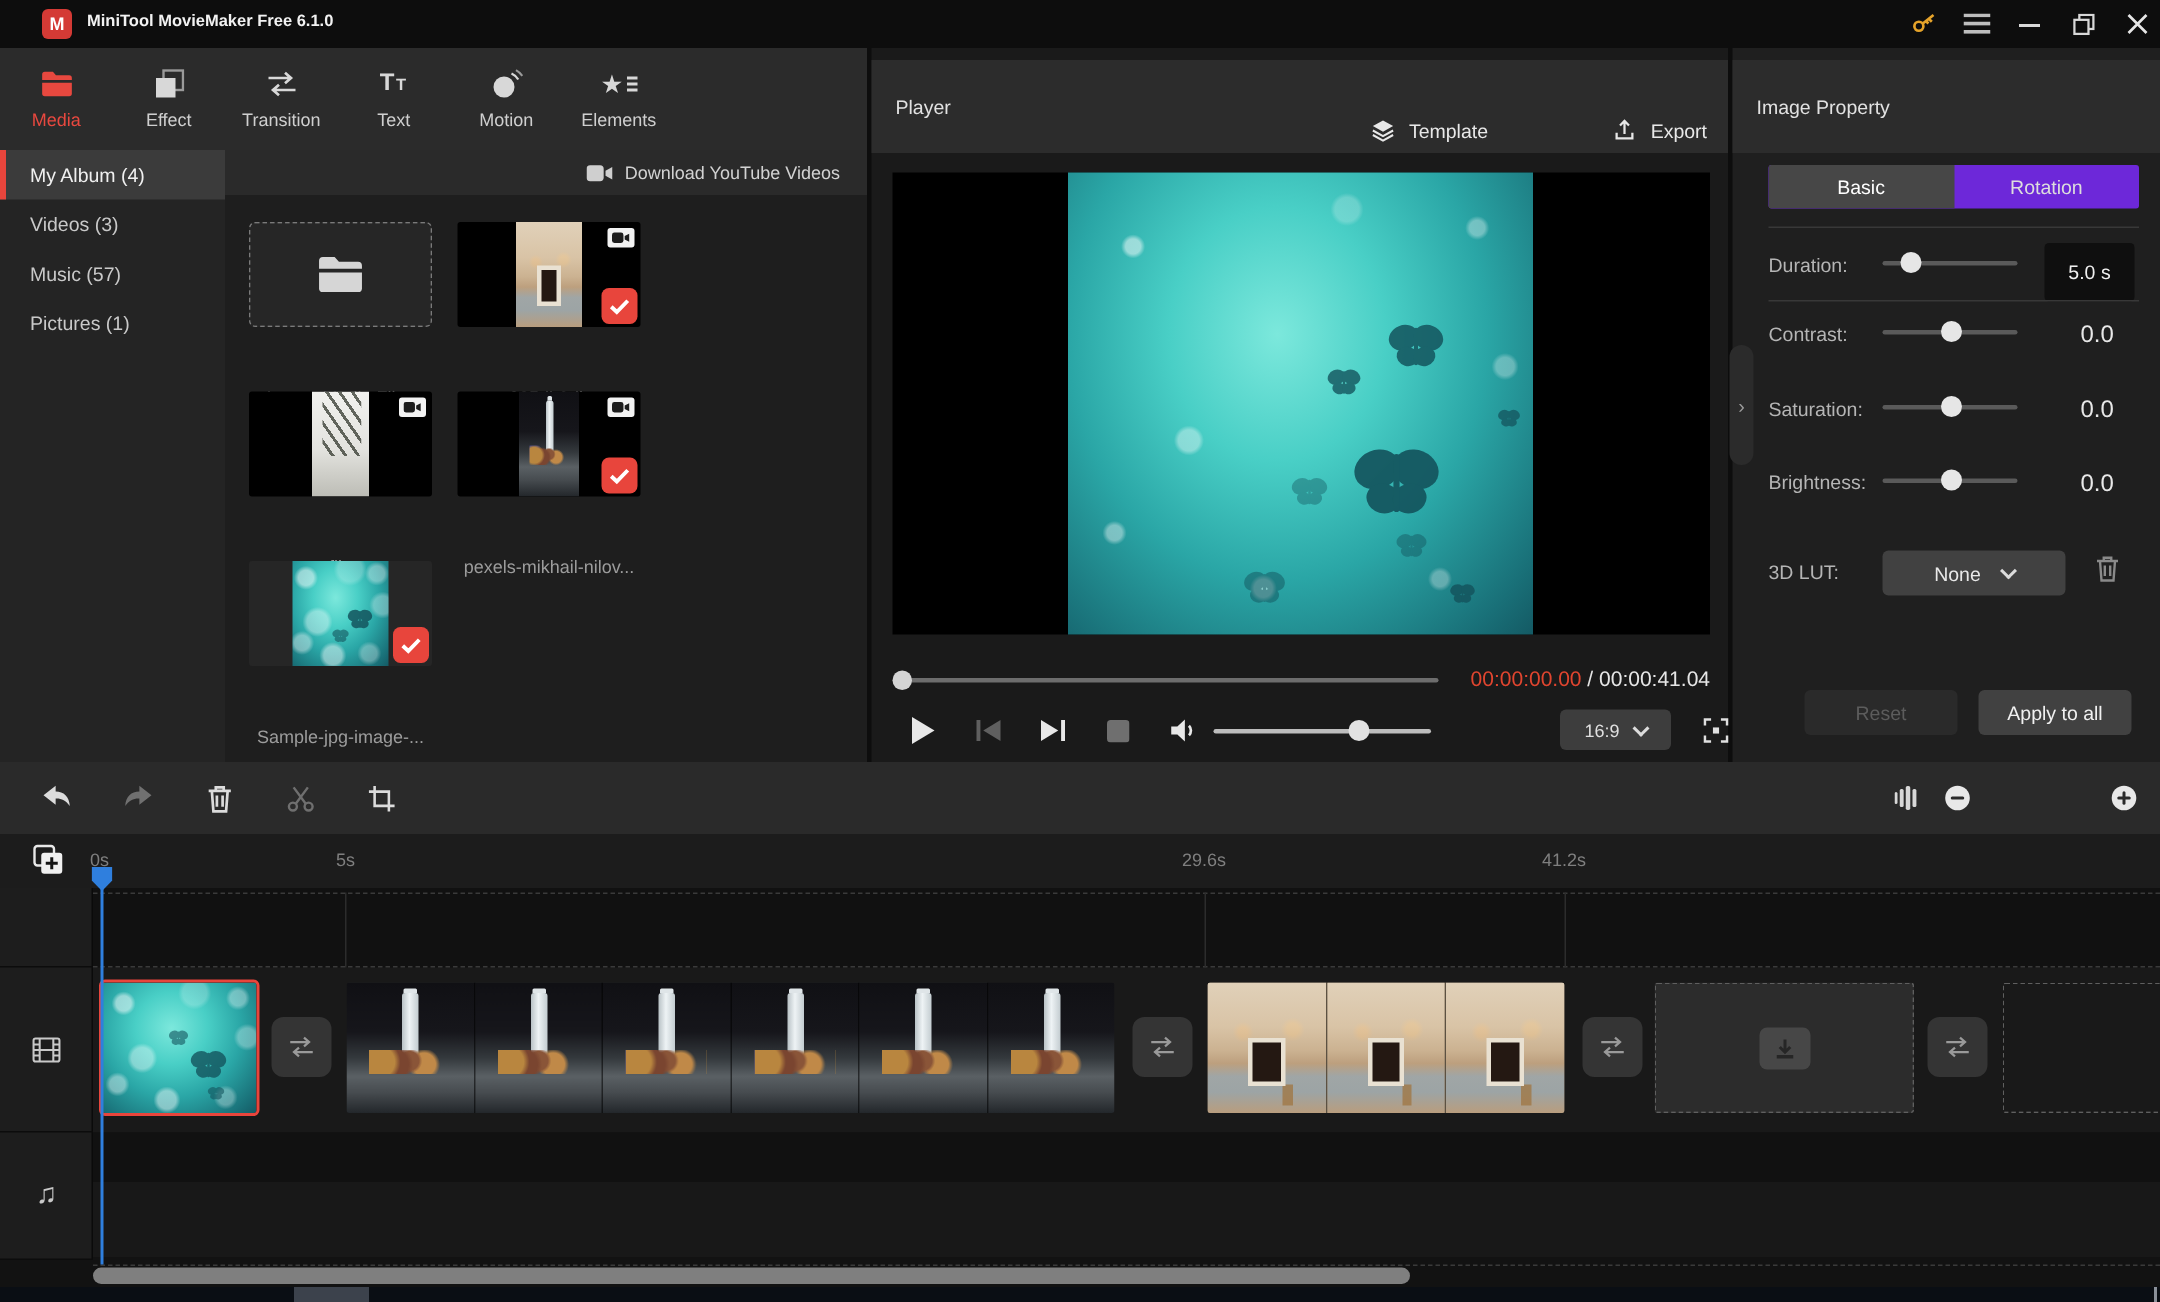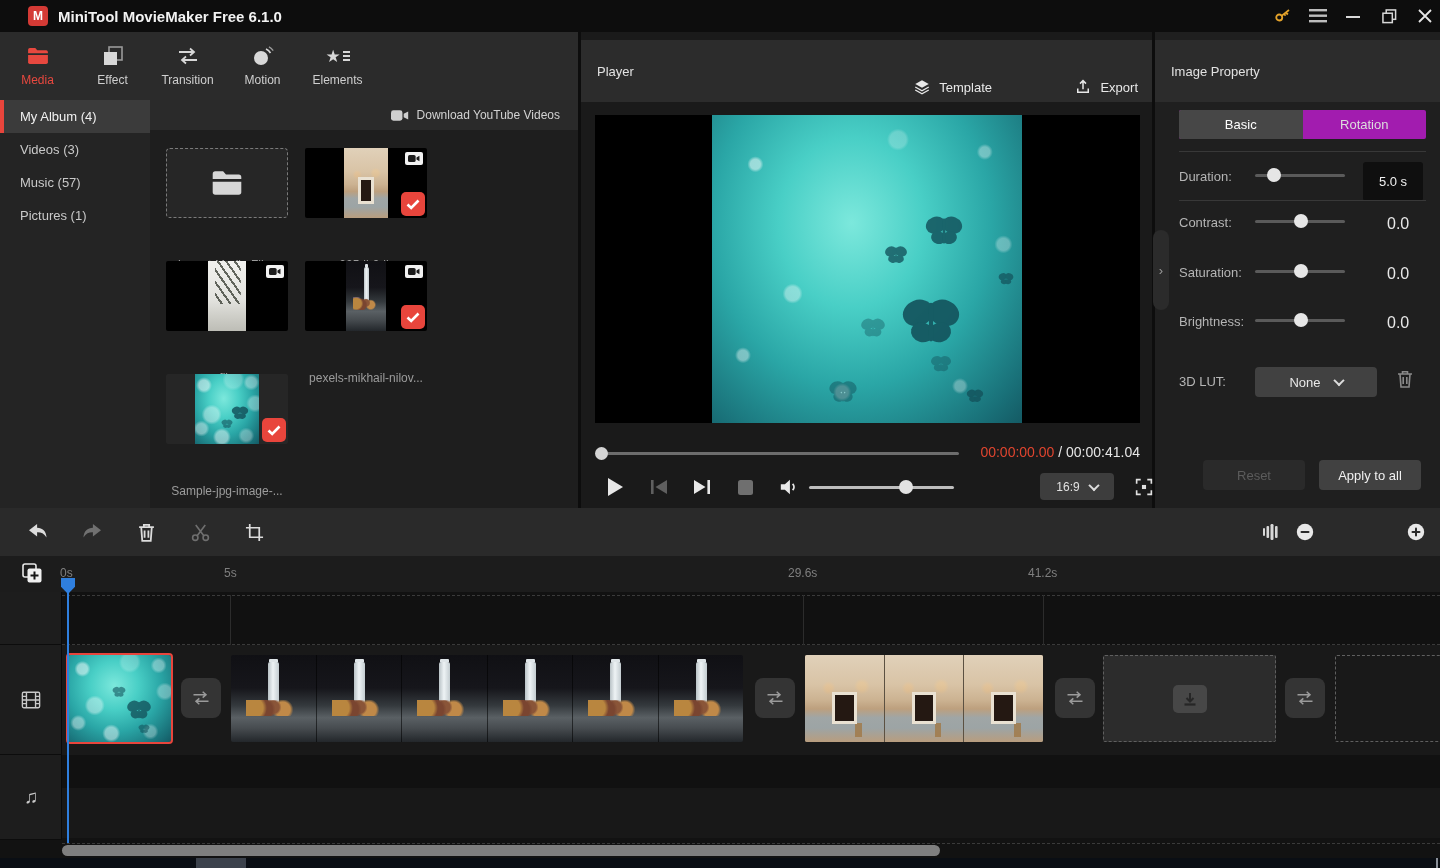--- a/index.html
+++ b/index.html
@@ -3,21 +3,21 @@
 <meta charset="utf-8">
 <style>
   * { margin:0; padding:0; box-sizing:border-box; }
   html,body { background:#000; }
   body { font-family:"Liberation Sans", sans-serif; }
   .app { position:relative; width:1440px; height:868px; background:#0d0d0d; overflow:hidden; color:#d6d6d6; }
 
   
   .titlebar { position:absolute; left:0; top:0; width:1440px; height:32px; background:#0d0d0d; display:flex; align-items:center; }
   .applogo { position:absolute; left:28px; top:6px; width:20px; height:20px; background:#d43a35; border-radius:4px; color:#fff; font-weight:bold; font-size:12px; display:flex; align-items:center; justify-content:center; }
-  .apptitle { position:absolute; left:58px; top:8px; font-size:15px; font-weight:bold; color:#f2f2f2; }
+  .apptitle { position:absolute; left:58px; top:8px; font-size:11px; font-weight:bold; color:#f2f2f2; }
   .tb-ic { position:absolute; top:4px; width:26px; height:24px; display:flex; align-items:center; justify-content:center; color:#c8c8c8; }
 
   
   .left-panel { position:absolute; left:0; top:32px; width:578px; height:476px; background:#1e1e1e; }
   .player-panel { position:absolute; left:581px; top:32px; width:571px; height:476px; background:#1a1a1a; }
   .right-panel { position:absolute; left:1155px; top:32px; width:285px; height:476px; background:#1f1f1f; }
   .phead { position:absolute; left:0; top:8px; right:0; height:62px; background:#2c2c2c; display:flex; align-items:center; }
   .phead .ptitle { margin-left:16px; font-size:13px; color:#e2e2e2; }
 
   
@@ -96,21 +96,21 @@
   .timecode { position:absolute; right:0; top:0; font-size:14px; color:#e6e6e6; }
   .timecode .cur { color:#e0452f; }
   .transport { position:absolute; left:14px; top:438px; right:12px; height:34px; }
   .t-ic { position:absolute; top:0; width:34px; height:34px; display:flex; align-items:center; justify-content:center; cursor:pointer; }
   .volslider { position:absolute; left:214px; top:16px; width:145px; height:3px; background:#bdbdbd; border-radius:2px; }
   .volknob { position:absolute; left:90px; top:-6px; width:14px; height:14px; background:#e2e2e2; border-radius:50%; }
   .ratio { position:absolute; left:445px; top:3px; width:74px; height:27px; background:#3d3d3d; border-radius:4px; display:flex; align-items:center; justify-content:center; gap:10px; font-size:12px; color:#e0e0e0; cursor:pointer; }
   .chev { width:8px; height:8px; border-right:2px solid #dcdcdc; border-bottom:2px solid #dcdcdc; transform:rotate(45deg) translate(-1px,-1px); }
 
   
-  .ptabs { position:absolute; left:24px; top:78px; width:247px; height:29px; display:flex; background:#a21caf; border-radius:2px; overflow:hidden; }
+  .ptabs { position:absolute; left:24px; top:78px; width:247px; height:29px; display:flex; background:#6d28d9; border-radius:2px; overflow:hidden; }
   .ptab { flex:1; display:flex; align-items:center; justify-content:center; font-size:13px; color:#dddddd; cursor:pointer; }
   .ptab.active { background:#474747; color:#fff; }
   .pdivider { position:absolute; left:24px; right:14px; height:1px; background:#383838; }
   .prow-label { position:absolute; left:24px; font-size:13px; color:#b5b5b5; }
   .ptrack { position:absolute; left:100px; width:90px; height:3px; background:#5a5a5a; border-radius:2px; }
   .pknob { position:absolute; top:-6px; width:14px; height:14px; background:#e6e6e6; border-radius:50%; }
   .pval { position:absolute; font-size:16px; color:#e8e8e8; }
   .valbox { position:absolute; left:208px; width:60px; height:39px; background:#0f0f0f; border-radius:3px; display:flex; align-items:center; justify-content:center; font-size:13px; color:#f0f0f0; }
   .lutdd { position:absolute; left:100px; top:335px; width:122px; height:30px; background:#414141; border-radius:4px; display:flex; align-items:center; justify-content:center; gap:14px; font-size:13px; color:#e8e8e8; cursor:pointer; }
   .pbtn { position:absolute; top:428px; width:102px; height:30px; border-radius:4px; display:flex; align-items:center; justify-content:center; font-size:13px; cursor:pointer; }
@@ -224,20 +224,26 @@
         <span class="ticon">
           <svg width="24" height="18" viewBox="0 0 24 18" fill="none" stroke="#d8d8d8" stroke-width="1.8">
               <path d="M3 5h15M14 1.5 L18 5l-4 3.5"></path>
               <path d="M21 13H6M10 9.5 L6 13l4 3.5"></path>
             </svg>
         </span>
         <span>Transition</span>
       </div>
       <div class="tab">
         <span class="ticon">
+            <span class="texticon">T<small>T</small></span>
+          </span>
+        <span>Text</span>
+      </div>
+      <div class="tab">
+        <span class="ticon">
           <svg width="22" height="20" viewBox="0 0 22 20">
               <circle cx="9" cy="12" r="7" fill="#d8d8d8"></circle>
               <path d="M14 3a10 10 0 014.5 4" fill="none" stroke="#d8d8d8" stroke-width="1.6"></path>
               <path d="M17 .8a13 13 0 014.2 3.8" fill="none" stroke="#9a9a9a" stroke-width="1.4"></path>
             </svg>
         </span>
         <span>Motion</span>
       </div>
       <div class="tab">
         <span class="ticon staricon">

